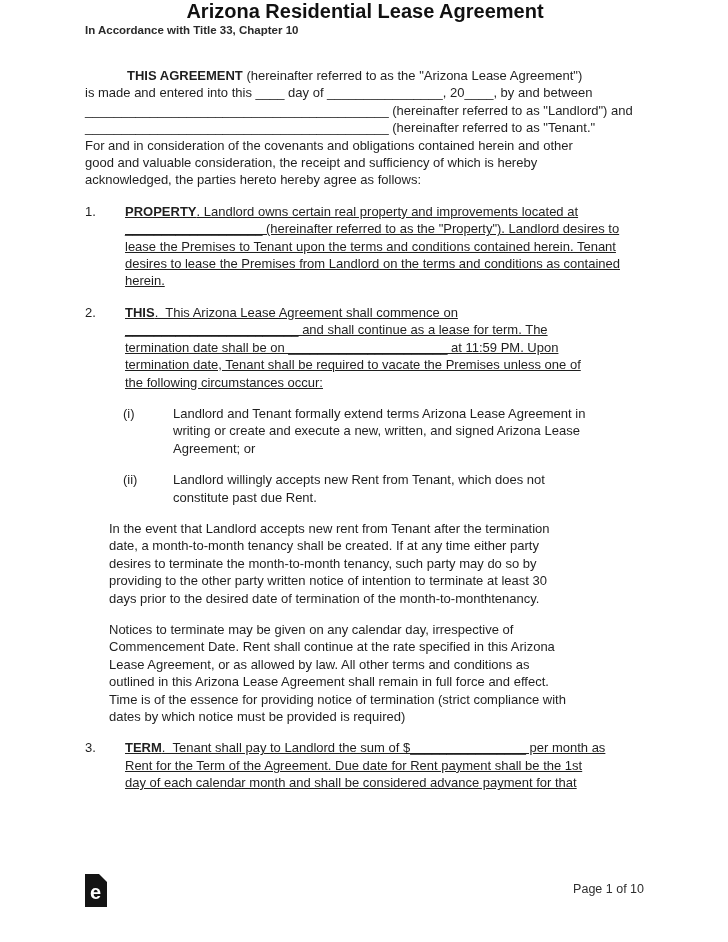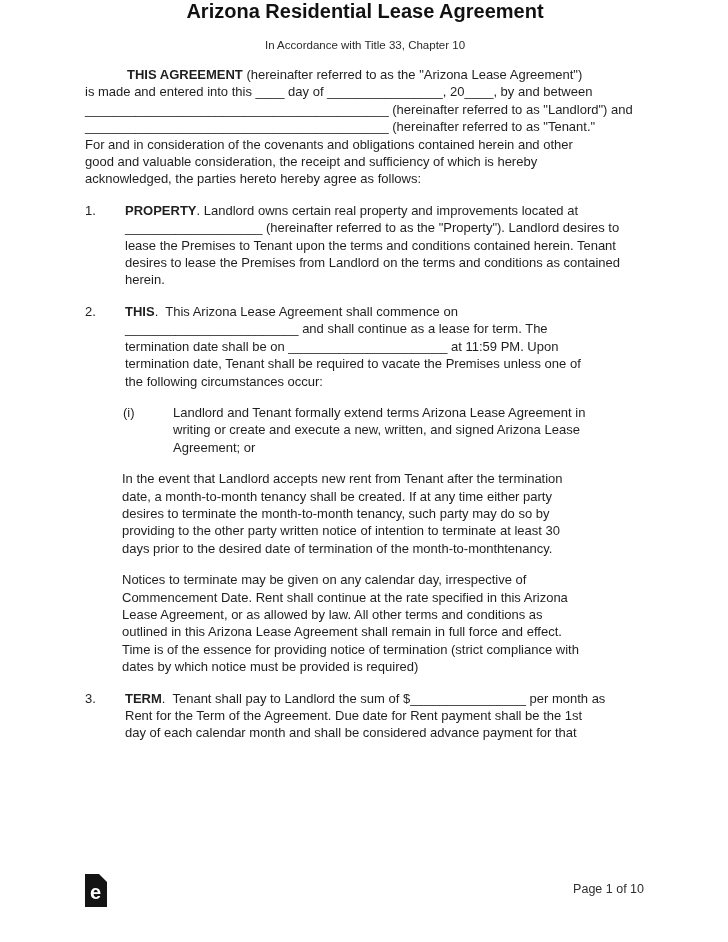--- a/index.html
+++ b/index.html
@@ -23,61 +23,62 @@
     line-height: 17.4px;
   }
   .doc-title {
     text-align: center;
     font-size: 20px;
     line-height: 23px;
     font-weight: bold;
     color: #111;
   }
   .doc-subtitle {
-    margin-top: 15px;
-    text-align: center;
+    text-align: left;
     font-size: 11.5px;
     line-height: 14px;
     color: #2a2a2a;
+    font-weight: bold;
   }
   .opening {
-    margin-top: 14px;
+    margin-top: 30px;
     white-space: pre;
     text-indent: 42px;
   }
   .b { font-weight: bold; }
   .section-row {
     display: flex;
     margin-top: 14px;
   }
   .section-num {
     flex: none;
     width: 40px;
     white-space: pre;
   }
   .section-body {
     flex: 1;
     white-space: pre;
+    text-decoration: underline;
   }
   .subitem-row {
     display: flex;
     margin-left: 38px;
     margin-top: 14px;
   }
   .subitem-label {
     flex: none;
     width: 50px;
     white-space: pre;
   }
   .subitem-text {
     flex: 1;
     white-space: pre;
   }
   .indent-para {
-    margin-left: 37px;
+    margin-left: 24px;
     margin-top: 14px;
     white-space: pre;
   }
   .footer-logo {
     position: absolute;
     left: 85px; top: 874px;
     width: 22px; height: 33px;
   }
   .footer-page {
     position: absolute;
@@ -121,20 +122,25 @@
 the following circumstances occur:</span></div>
     </div>
 
     <div class="subitem-row">
       <div class="subitem-label">(i)</div>
       <div class="subitem-text">Landlord and Tenant formally extend terms Arizona Lease Agreement in
 writing or create and execute a new, written, and signed Arizona Lease
 Agreement; or</div>
     </div>
 
+    <div class="subitem-row">
+      <div class="subitem-label">(ii)</div>
+      <div class="subitem-text">Landlord willingly accepts new Rent from Tenant, which does not
+constitute past due Rent.</div>
+    </div>
 
     <div class="indent-para">In the event that Landlord accepts new rent from Tenant after the termination
 date, a month-to-month tenancy shall be created. If at any time either party
 desires to terminate the month-to-month tenancy, such party may do so by
 providing to the other party written notice of intention to terminate at least 30
 days prior to the desired date of termination of the month-to-monthtenancy.</div>
 
     <div class="indent-para">Notices to terminate may be given on any calendar day, irrespective of
 Commencement Date. Rent shall continue at the rate specified in this Arizona
 Lease Agreement, or as allowed by law. All other terms and conditions as

